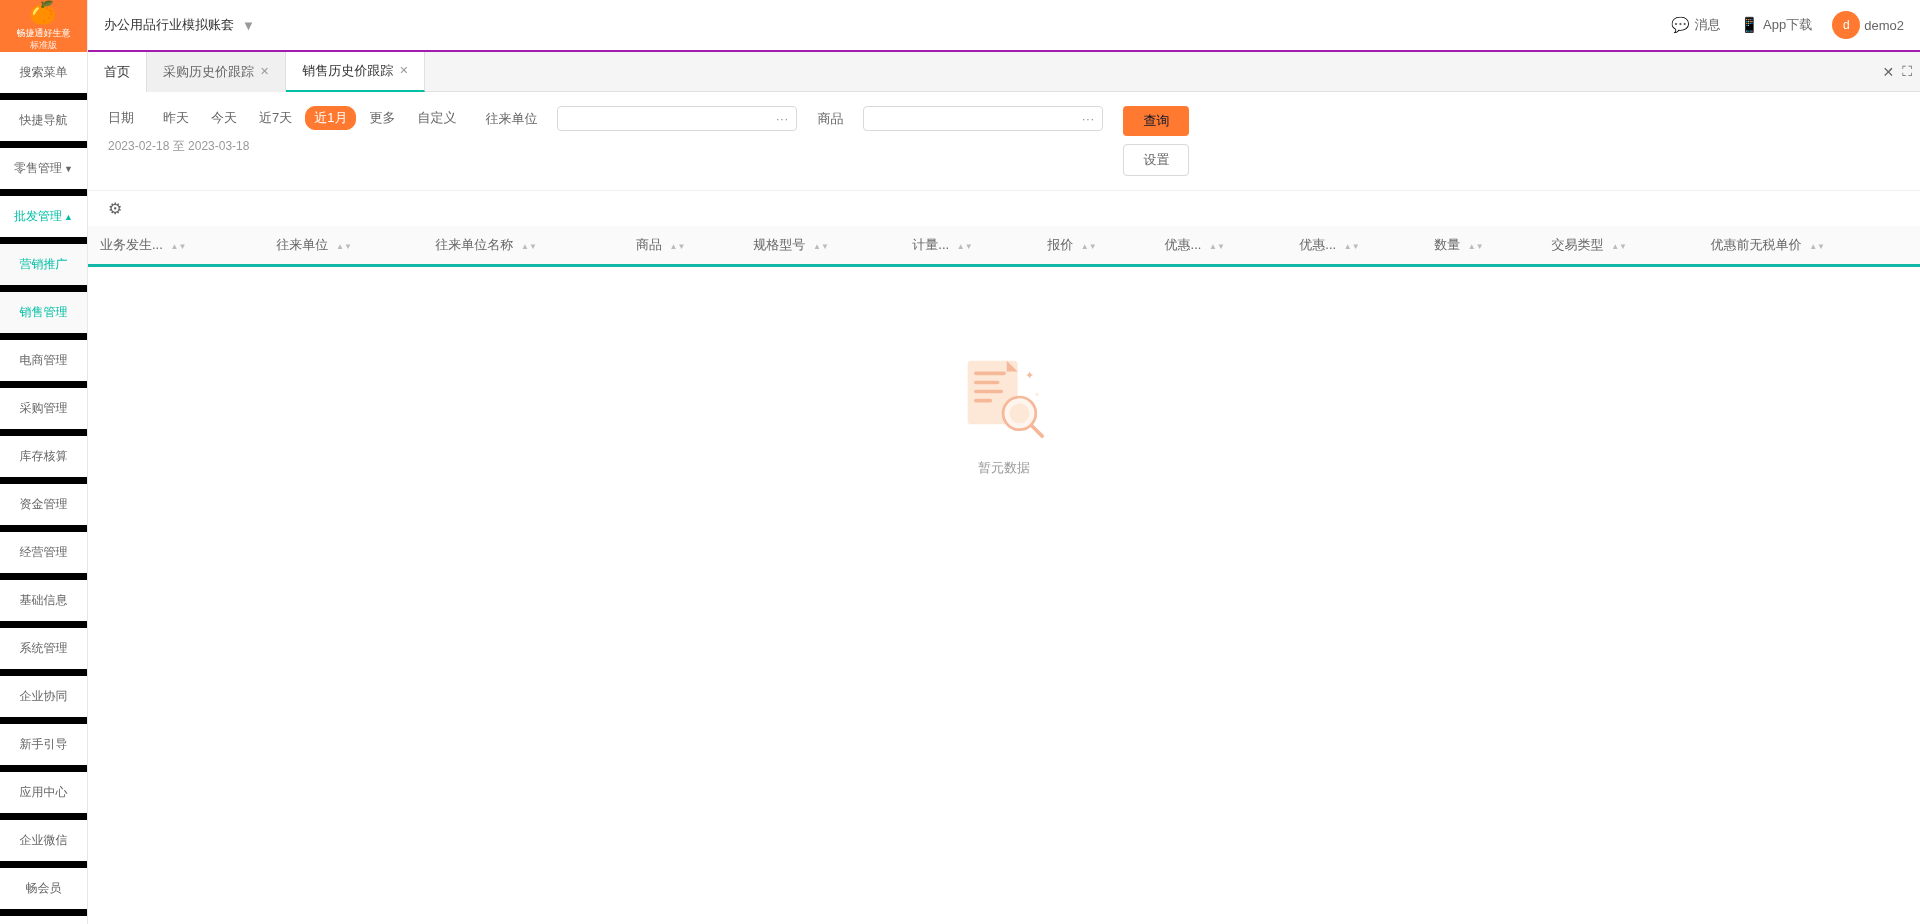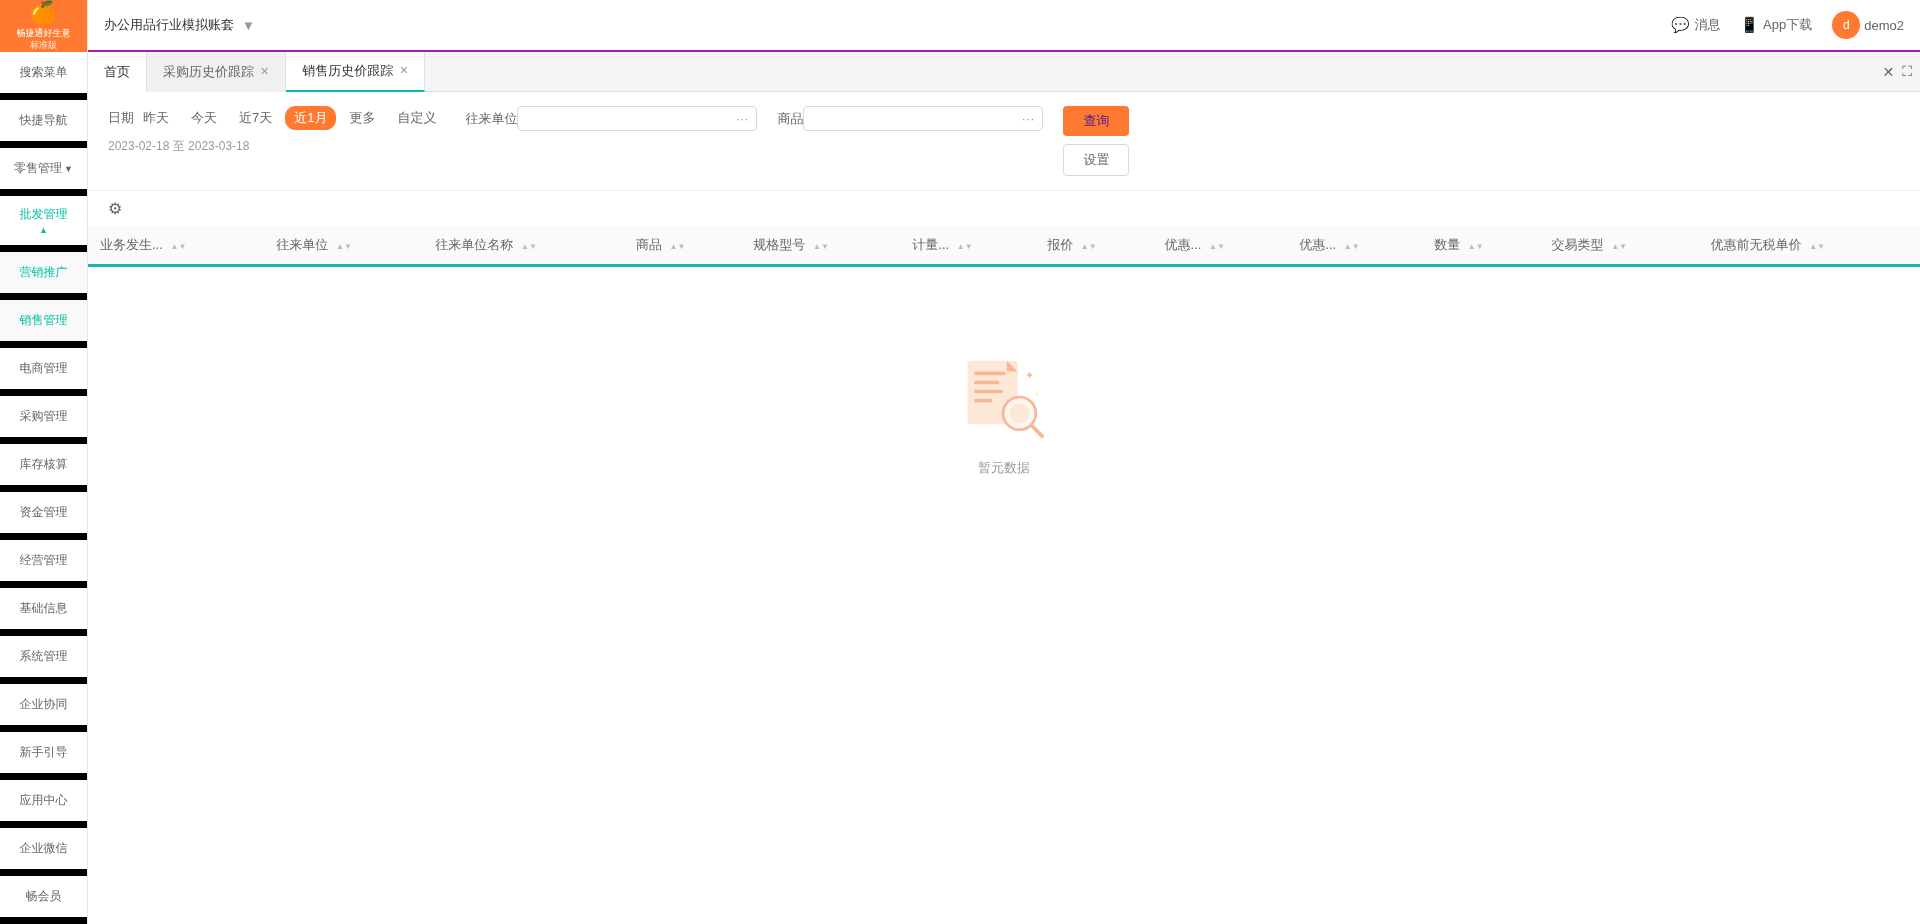--- a/index.html
+++ b/index.html
@@ -36,30 +36,30 @@
     
     .page-header { padding: 16px 20px 10px; display: flex; align-items: center; justify-content: space-between; border-bottom: 1px solid #f0f0f0; }
     .page-title { font-size: 16px; font-weight: bold; color: #333; }
     .page-actions { display: flex; align-items: center; gap: 16px; color: #666; font-size: 13px; }
     .page-action { display: flex; align-items: center; gap: 4px; cursor: pointer; }
     .checkbox-label { display: flex; align-items: center; gap: 4px; cursor: pointer; }
     .checkbox-blue { width: 14px; height: 14px; background: #00bfa5; border-radius: 2px; display: flex; align-items: center; justify-content: center; color: #fff; font-size: 10px; }
 
     
     .filter-bar { padding: 14px 20px; display: flex; align-items: flex-start; gap: 20px; background: #fff; border-bottom: 1px solid #f0f0f0; flex-wrap: wrap; }
-    .filter-group { display: flex; align-items: center; gap: 0; justify-content: flex-end; }
+    .filter-group { display: flex; align-items: center; gap: 20px; justify-content: flex-end; }
     .filter-label { color: #666; font-size: 13px; white-space: nowrap; }
     .date-btns { display: flex; gap: 4px; align-items: center; }
     .date-btn { padding: 2px 8px; border-radius: 3px; cursor: pointer; font-size: 13px; color: #666; border: 1px solid transparent; }
     .date-btn.active { background: #ff7a30; color: #fff; border-color: #ff7a30; border-radius: 10px; }
     .date-range { font-size: 12px; color: #999; margin-top: 4px; }
     .filter-input { display: flex; align-items: center; border: 1px solid #d9d9d9; border-radius: 4px; padding: 4px 8px; min-width: 220px; background: #fff; }
     .filter-input input { border: none; outline: none; font-size: 13px; color: #333; flex: 1; background: transparent; }
     .filter-input-dots { color: #999; cursor: pointer; }
-    .query-btn { background: #ff7a30; color: #4c1d95; border: none; border-radius: 4px; padding: 6px 20px; cursor: pointer; font-size: 13px; }
+    .query-btn { background: #ff7a30; color: #0f172a; border: none; border-radius: 4px; padding: 6px 20px; cursor: pointer; font-size: 13px; }
     .setting-btn { background: #fff; color: #666; border: 1px solid #d9d9d9; border-radius: 4px; padding: 6px 16px; cursor: pointer; font-size: 13px; margin-top: 4px; }
     .filter-actions { display: flex; flex-direction: column; gap: 4px; }
 
     
     .table-wrap { padding: 0; }
     .table-toolbar { padding: 8px 20px; display: flex; align-items: center; }
     .gear-icon { color: #666; cursor: pointer; font-size: 16px; }
     table { width: 100%; border-collapse: collapse; }
     thead tr { background: #fafafa; border-bottom: 3px solid #14b8a6; }
     th { padding: 10px 12px; font-weight: normal; color: #666; font-size: 13px; text-align: left; border-bottom: 1px solid #e8e8e8; white-space: nowrap; cursor: pointer; }
@@ -89,21 +89,21 @@
   <div class="sidebar-item">
     <span>快捷导航</span>
   </div>
   <div class="sidebar-item">
     <span style="display:flex;align-items:center;gap:2px;">
         <span>零售管理</span>
         <span style="font-size:9px;">▼</span>
       </span>
   </div>
   <div class="sidebar-item active">
-    <span style="display:flex;align-items:center;gap:2px;flex-direction:column;">
+    <span style="display:flex;align-items:center;gap:2px;">
         <span>批发管理</span>
         <span style="font-size:9px;">▲</span>
       </span>
   </div>
   <div class="sidebar-item" style="background:#f9f9f9;">
     <span style="color:#00bfa5;">营销推广</span>
   </div>
   <div class="sidebar-item" style="background:#f9f9f9;">
     <span style="color:#00bfa5;">销售管理</span>
   </div>

